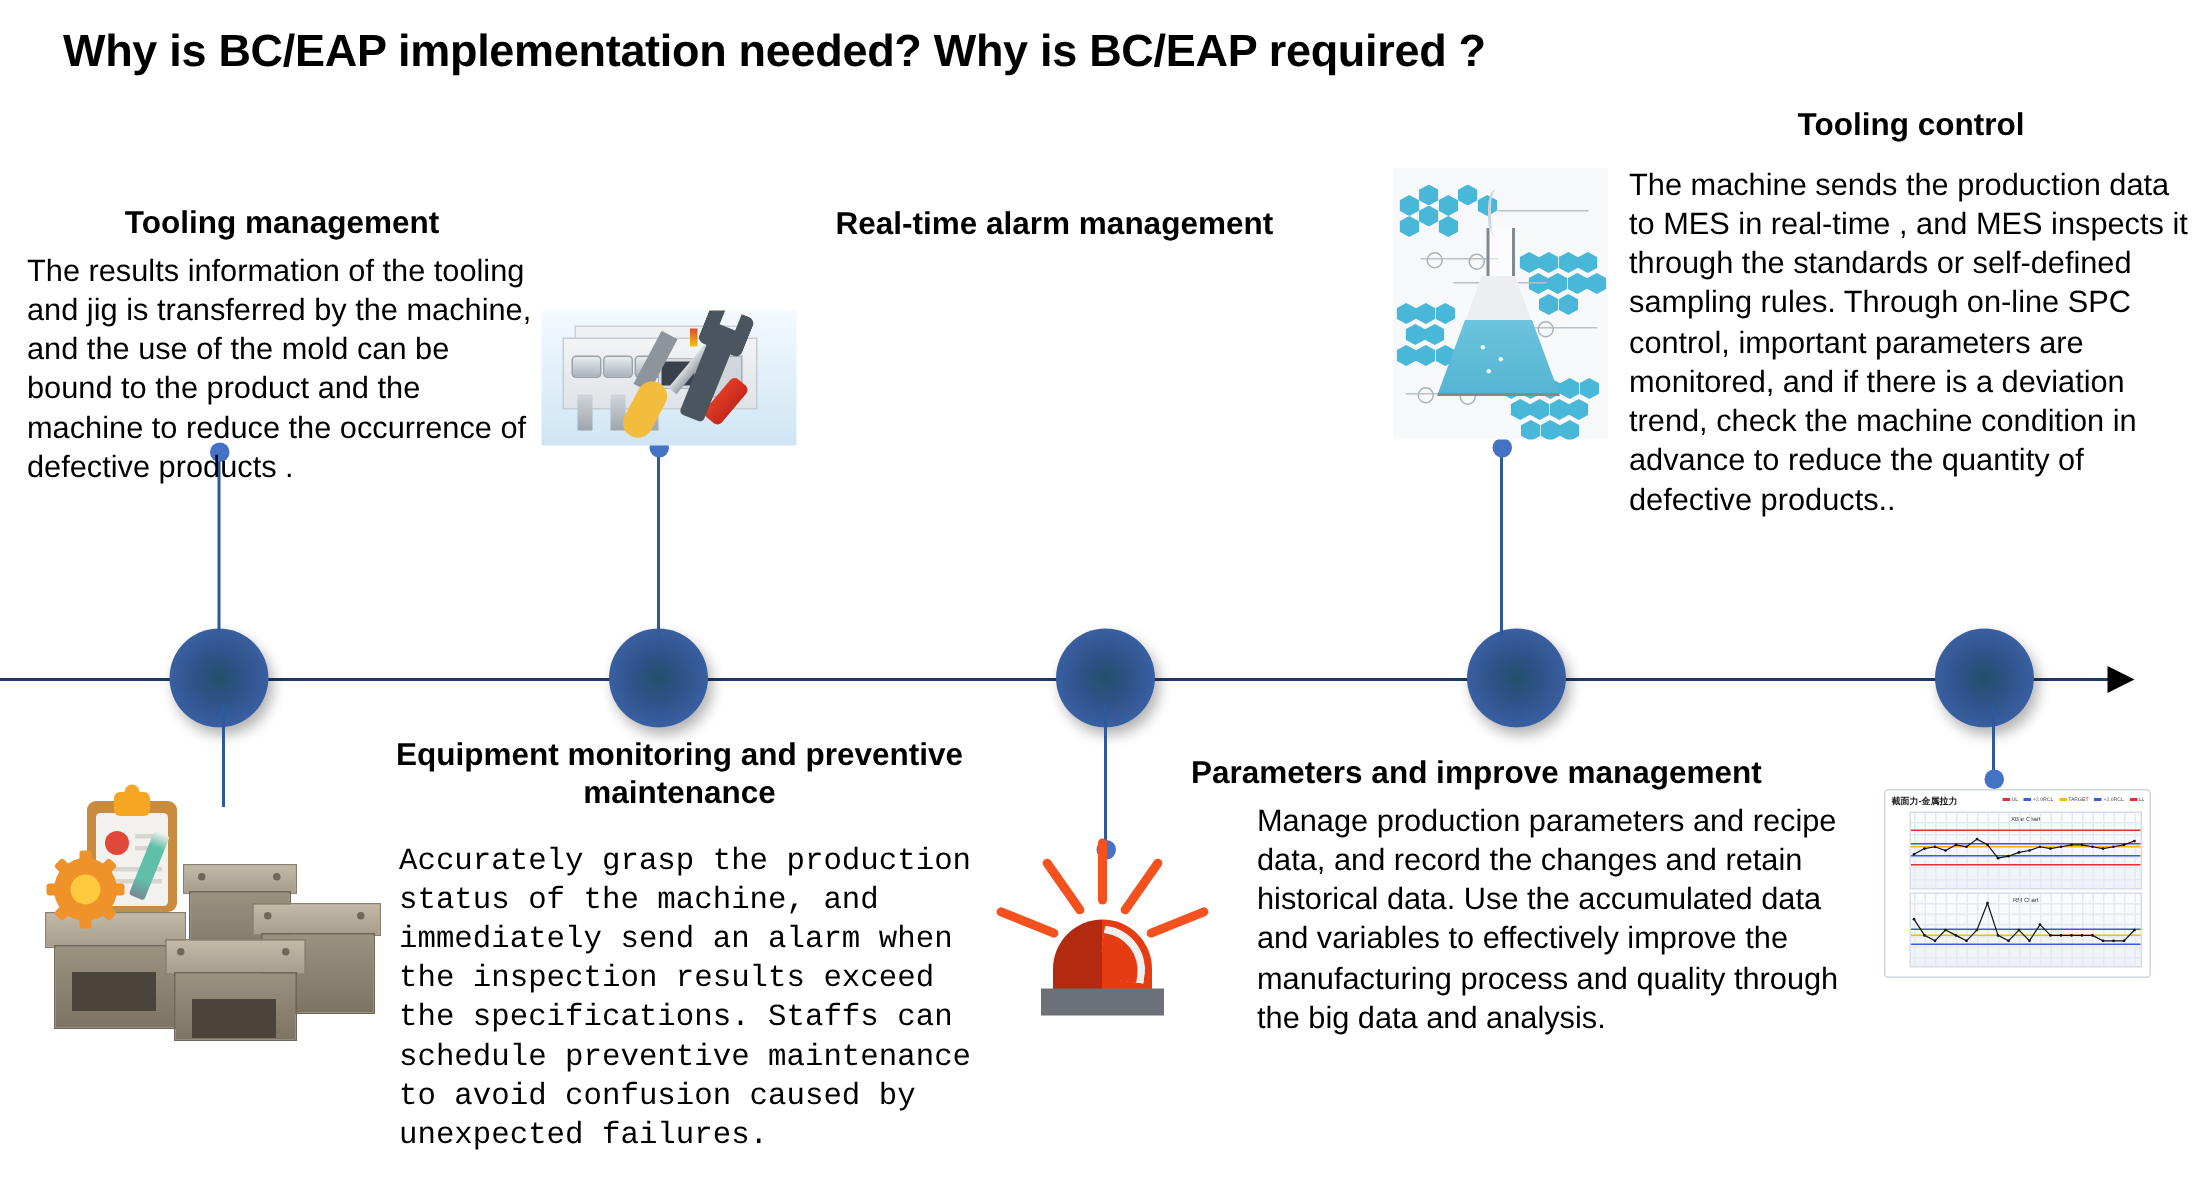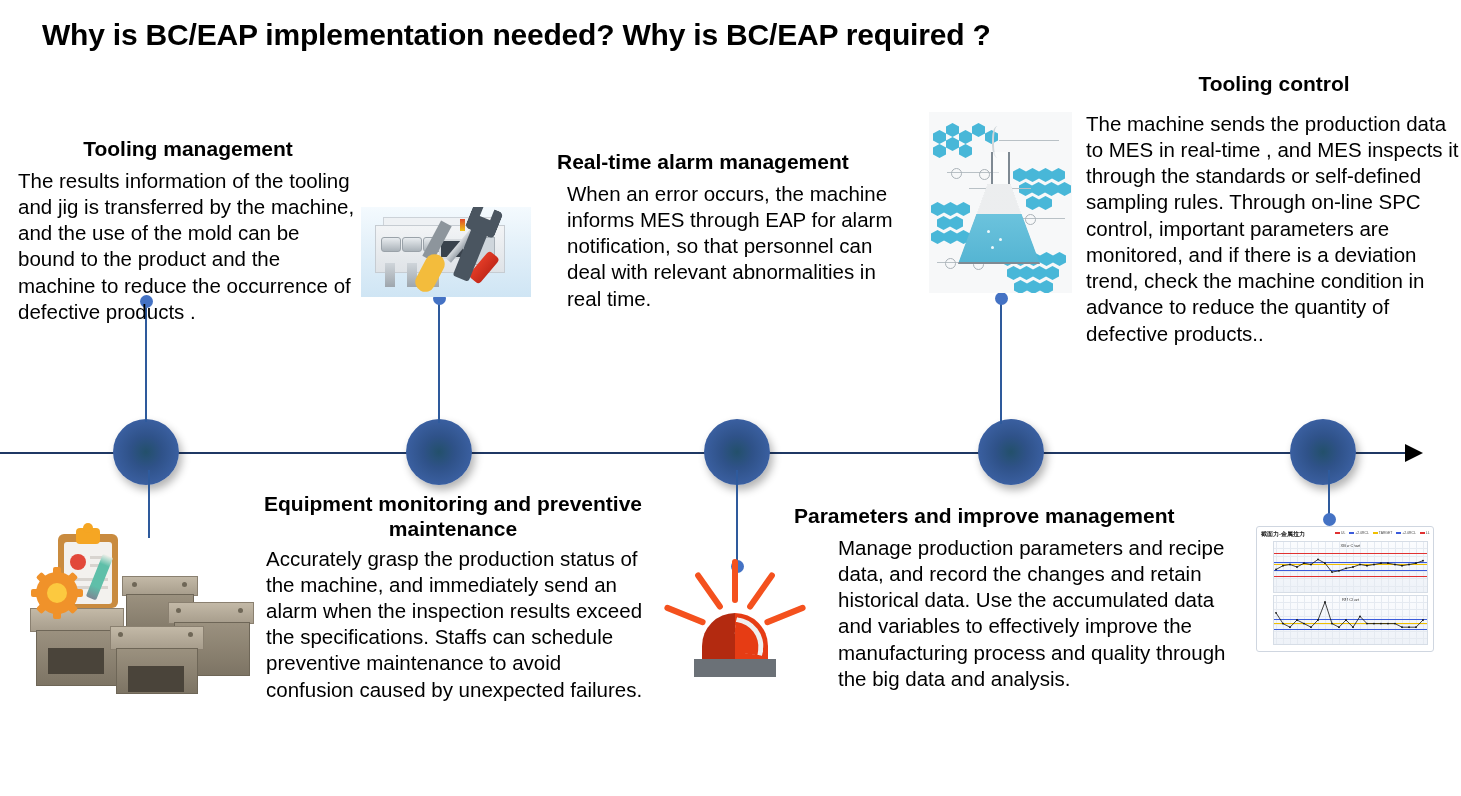--- a/index.html
+++ b/index.html
@@ -393,33 +393,32 @@
   <div class="stem" style="left:1328px; top:470px; height:52px;"></div>
   <div class="stem-dot" style="left:1323px; top:513px;"></div>
 
   <div class="stem" style="left:148px; top:470px; height:68px;"></div>
 
   <div class="block" style="left:18px; top:137px; width:340px;">
     <div class="block-heading" style="text-align:center;">Tooling management</div>
     <div class="block-body">The results information of the tooling and jig is transferred by the machine, and the use of the mold can be bound to the product and the machine to reduce the occurrence of defective products .</div>
   </div>
 
-  <div class="block" style="left:557px; top:138px; width:345px;margin-top:12px;">
+  <div class="block" style="left:557px; top:138px; width:345px;">
     <div class="block-heading">Real-time alarm management</div>
-    <div class="block-body" style="padding-left:10px;">When an error occurs, the machine informs MES through EAP for alarm notification, so that personnel can deal with relevant abnormalities in real time.</div>
   </div>
 
   <div class="block" style="left:1086px; top:72px; width:376px;">
     <div class="block-heading" style="text-align:center; margin-bottom:14px;">Tooling control</div>
     <div class="block-body">The machine sends the production data to MES in real-time , and MES inspects it through the standards or self-defined sampling rules. Through on-line SPC control, important parameters are monitored, and if there is a deviation trend, check the machine condition in advance to reduce the quantity of defective products..</div>
   </div>
 
   <div class="block" style="left:258px; top:492px; width:390px;">
-    <div class="block-heading" style="text-align:center; margin-bottom:4px;">Equipment monitoring and preventive maintenance</div>
-    <div class="block-body" style="padding-left:8px;">Accurately grasp the production status of the machine, and immediately send an alarm when the inspection results exceed the specifications. Staffs can schedule preventive maintenance to avoid confusion caused by unexpected failures.</div>
+    <div class="block-heading" style="text-align:center; margin-bottom:20px;">Equipment monitoring and preventive maintenance</div>
+    <div class="block-body" style="padding-left:8px;font-family:Liberation Mono, monospace;">Accurately grasp the production status of the machine, and immediately send an alarm when the inspection results exceed the specifications. Staffs can schedule preventive maintenance to avoid confusion caused by unexpected failures.</div>
   </div>
 
   <div class="block" style="left:794px; top:504px; width:448px;">
     <div class="block-heading">Parameters and improve management</div>
     <div class="block-body" style="padding-left:44px;">Manage production parameters and recipe data, and record the changes and retain historical data. Use the accumulated data and variables to effectively improve the manufacturing process and quality through the big data and analysis.</div>
   </div>
 
   <div class="img-tooling">
     <div class="mach-top"></div>
     <div class="mach-body"></div>

